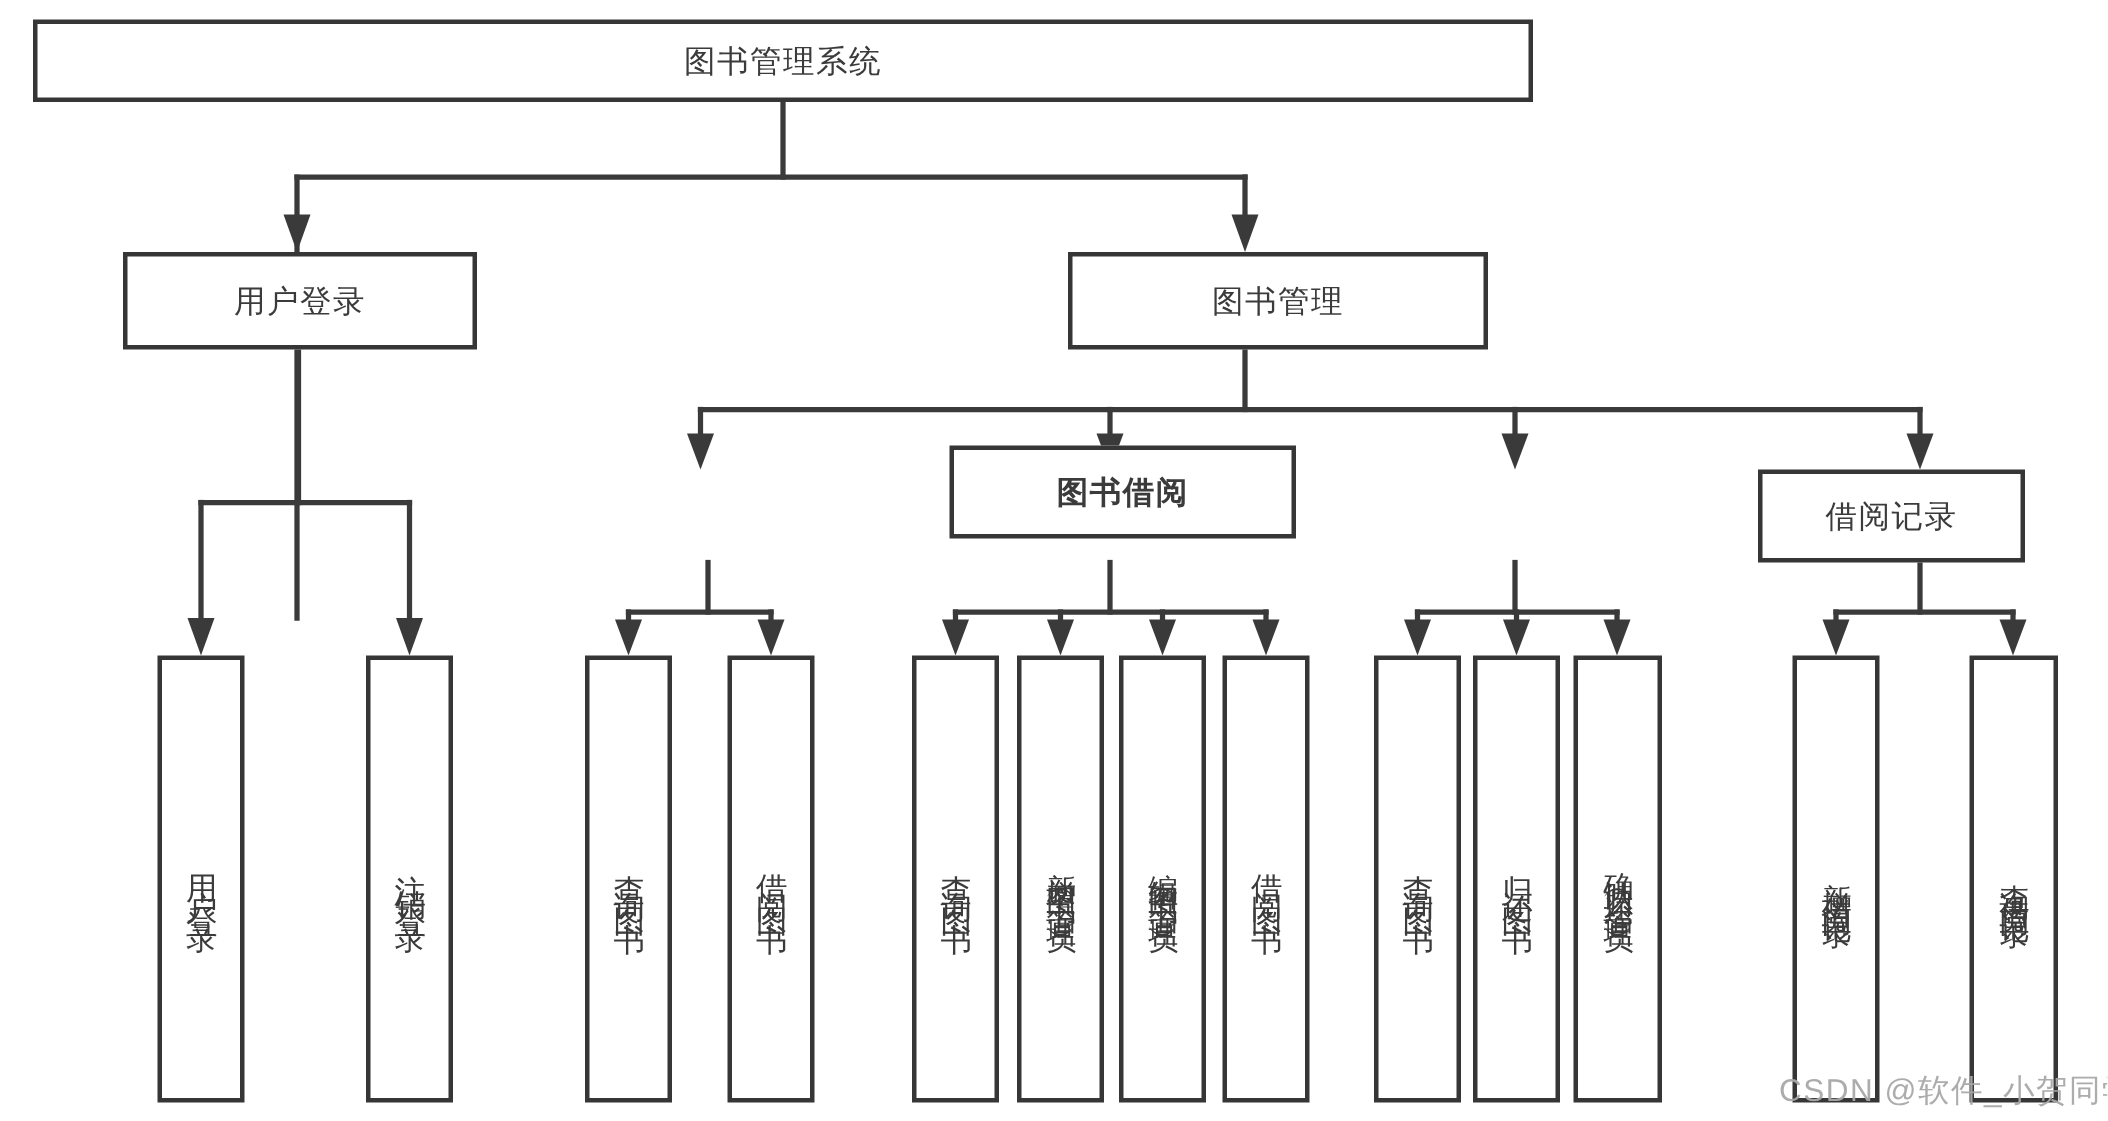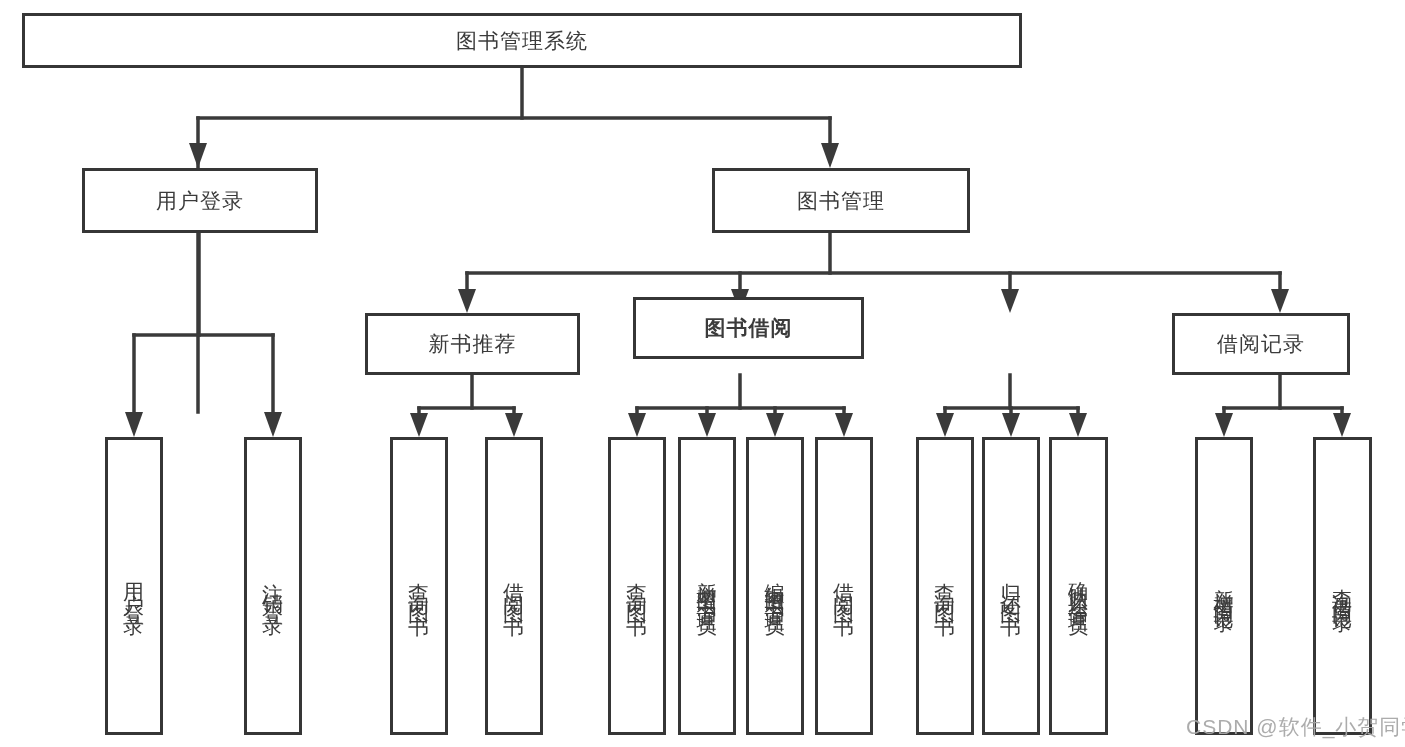--- a/index.html
+++ b/index.html
@@ -140,23 +140,22 @@
       <path d="M1224 408 V414"></path>
       <polygon points="1215,413 1233,413 1224,437"></polygon>
       <path d="M1342 408 V414"></path>
       <polygon points="1333,413 1351,413 1342,437"></polygon>
     </g>
   </svg>
 
   <div class="node h" style="left:22px; top:13px; width:1000px; height:55px;">图书管理系统</div>
 
   <div class="node h" style="left:82px; top:168px; width:236px; height:65px;">用户登录</div>
-  <div class="node h" style="left:712px; top:168px; width:258px; height:65px;">图书管理</div>
+  <div class="node h" style="left:712px; top:168px; width:280px; height:65px;">图书管理</div>
 
-  <div class="node h" style="left:365px; top:313px; width:215px; height:62px;">新书推荐</div>
   <div class="node h" style="left:633px; top:297px; width:231px; height:62px;font-weight:bold;">图书借阅</div>
   <div class="node h" style="left:1172px; top:313px; width:178px; height:62px;">借阅记录</div>
 
   <div class="node v" style="left:105px; top:437px; width:58px; height:298px;">用户登录</div>
   <div class="node v" style="left:244px; top:437px; width:58px; height:298px;">注销登录</div>
 
   <div class="node v" style="left:390px; top:437px; width:58px; height:298px;">查询图书</div>
   <div class="node v" style="left:485px; top:437px; width:58px; height:298px;">借阅图书</div>
 
   <div class="node v" style="left:608px; top:437px; width:58px; height:298px;">查询图书</div>

